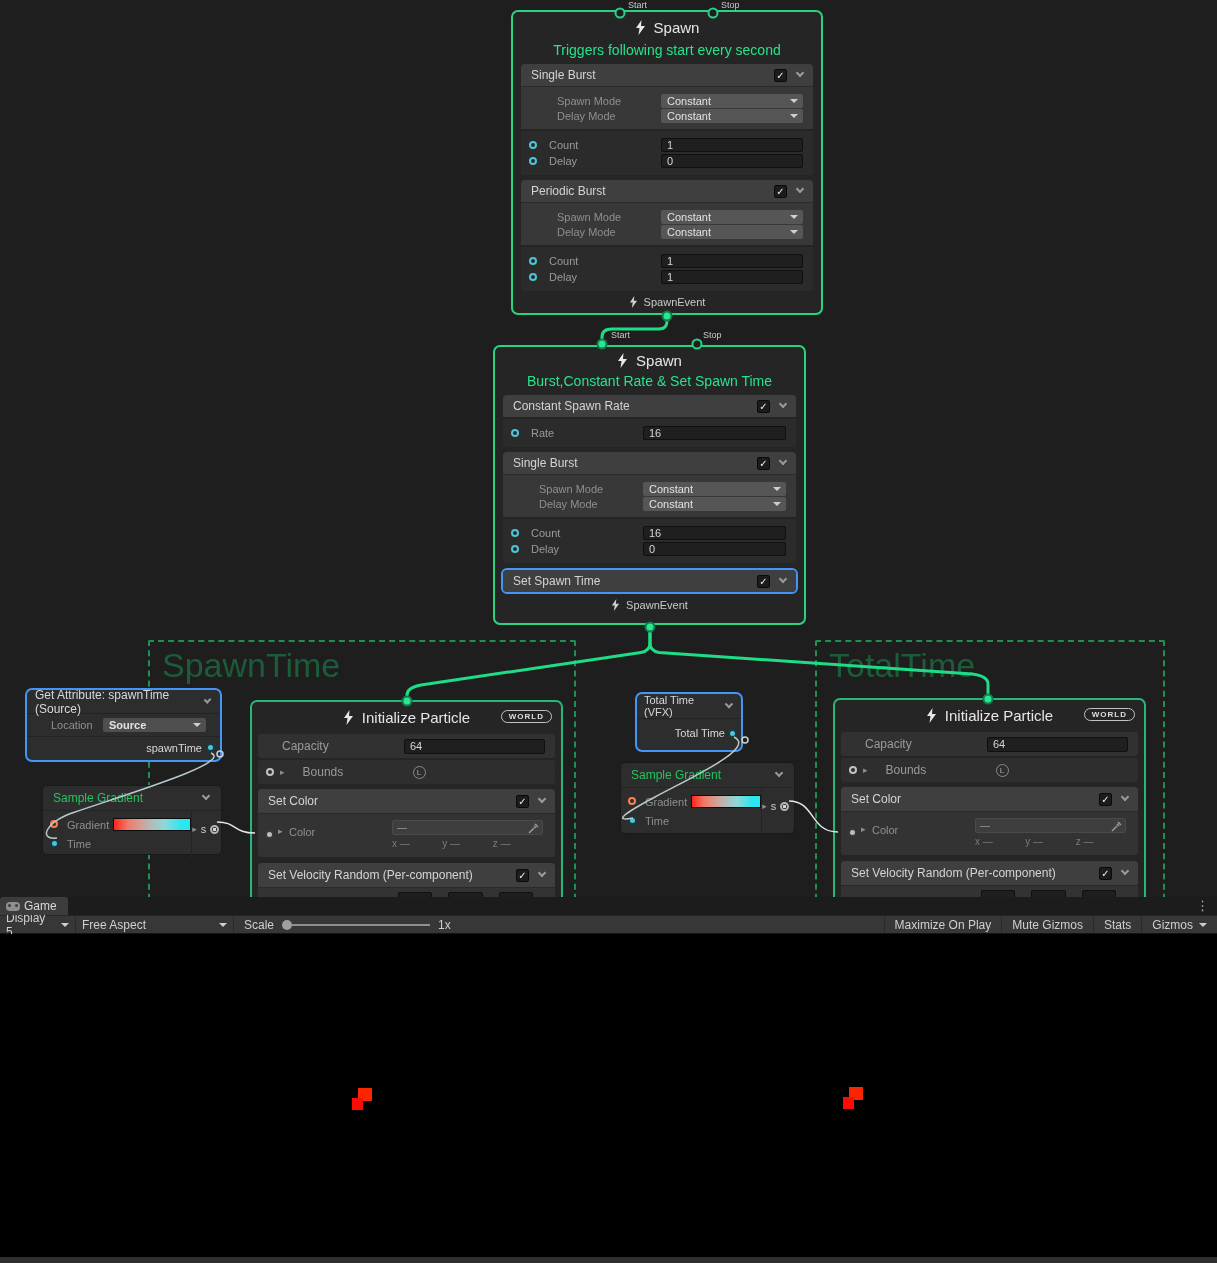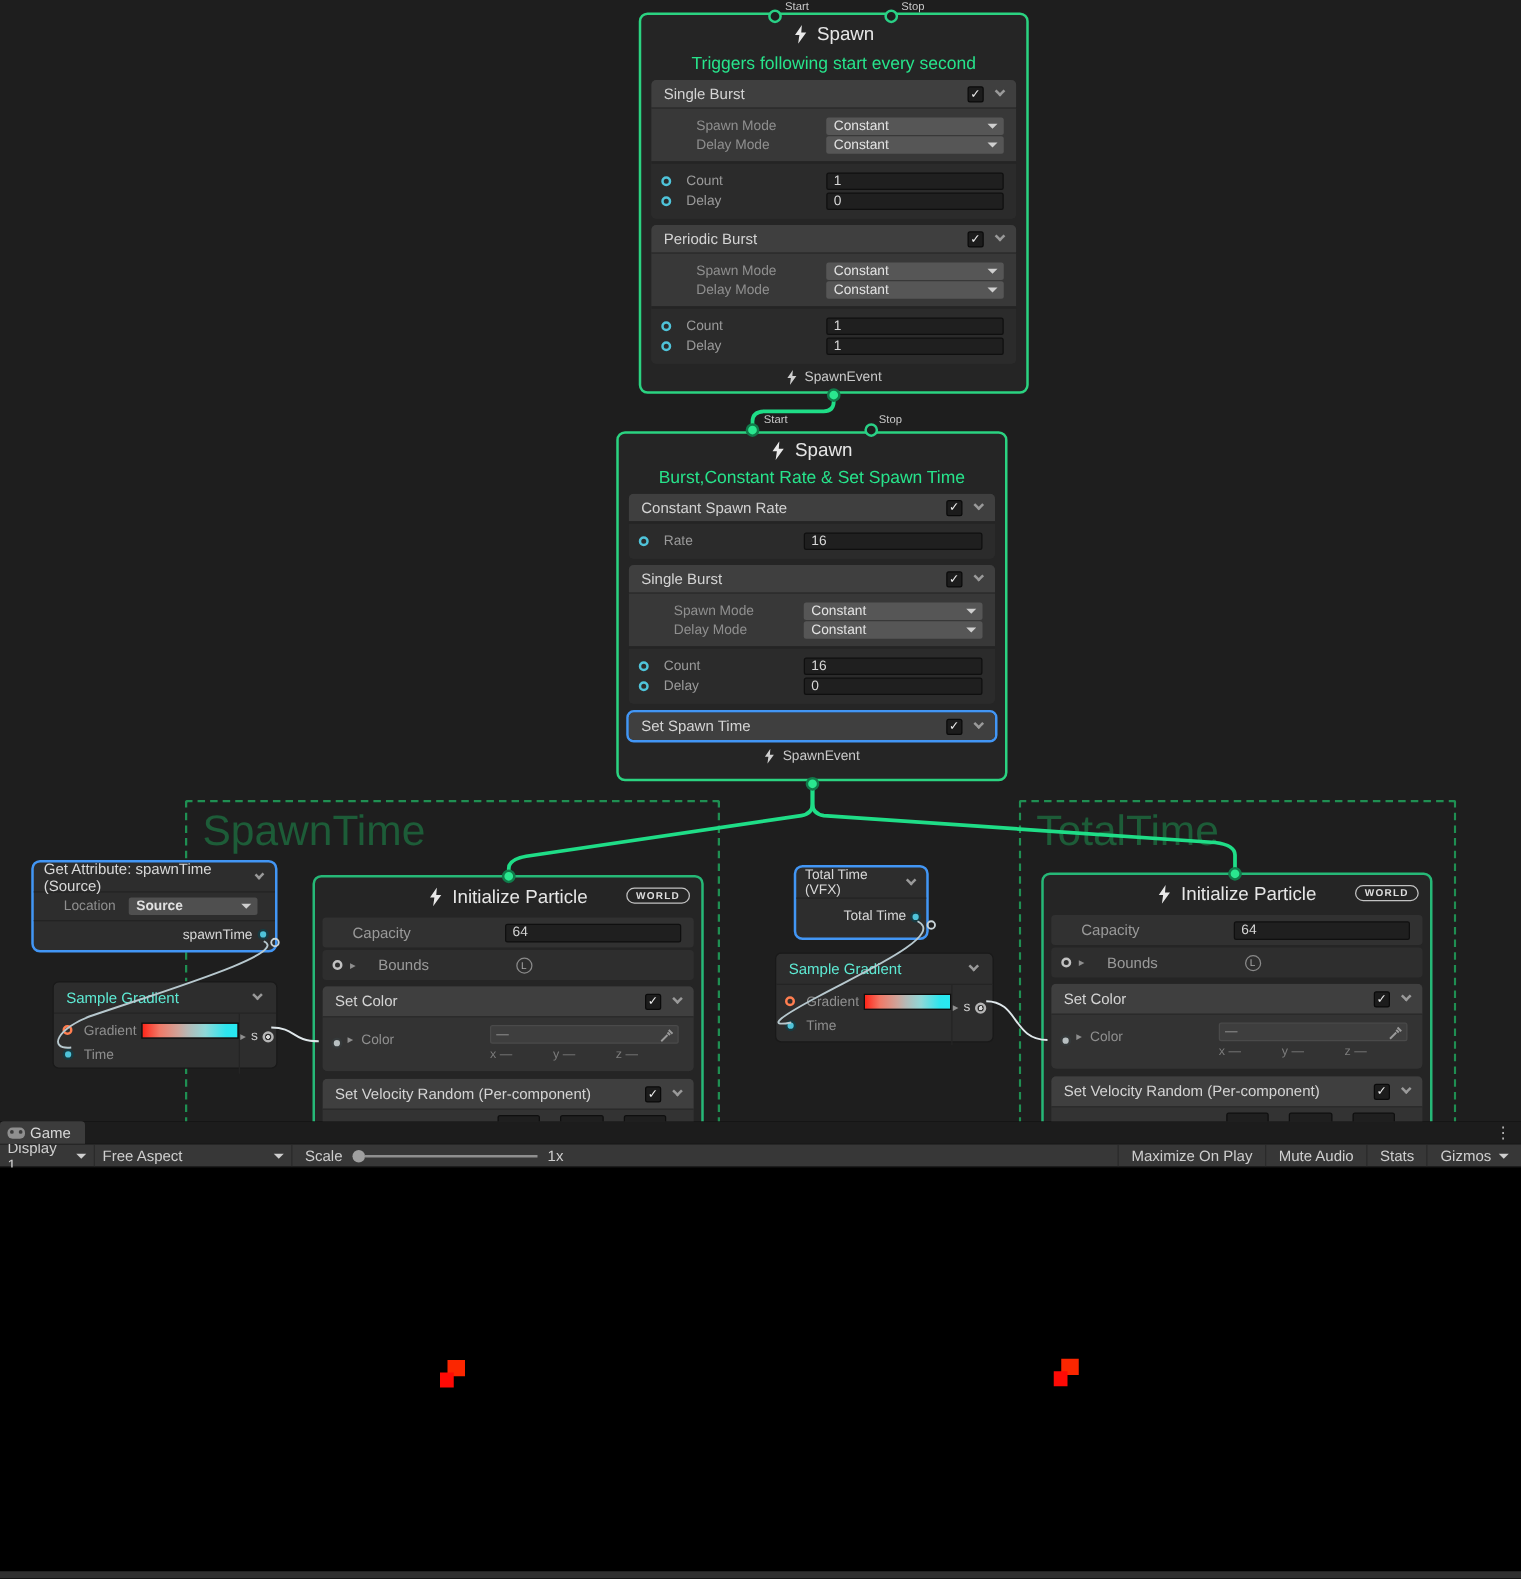--- a/index.html
+++ b/index.html
@@ -50,21 +50,21 @@
   .init-row { position:relative; display:flex; align-items:center; height:24px; background:#313131; border-radius:3px; margin:2px 6px;gap:12px; }
   .init-row .ilbl { font-size:12px; color:#9a9a9a; }
   .tri { color:#8f8f8f; font-size:9px; }
   .world-badge { position:absolute; right:9px; top:8px; border:1px solid #c2c2c2; border-radius:9px; font-size:8px; font-weight:bold; letter-spacing:1px; color:#dedede; padding:1px 7px; }
   .lock-circle { width:13px; height:13px; border:1px solid #8a8a8a; border-radius:50%; color:#a8a8a8; font-size:8px; line-height:11px; text-align:center; }
   .colorfield { position:relative; height:15px; background:#3e3e3e; border:1px solid #4a4a4a; border-radius:2px; color:#9a9a9a; font-size:10px; line-height:13px; padding:0 4px; }
   .axisvals { display:flex; margin-top:3px; }
   .axisvals span { width:56px; font-size:10px; color:#7c7c7c; }
 
   
-  .sg-header { display:flex; align-items:center; height:24px; padding:0 10px; color:#5eead4; font-size:12px; }
+  .sg-header { display:flex; align-items:center; height:24px; padding:0 10px; color:#22c55e; font-size:12px; }
   .sg-body { display:flex; border-top:1px solid #242424; }
   .sg-left { flex:1; padding:4px 0 6px 0; position:relative; }
   .sg-row { position:relative; display:flex; align-items:center; height:19px; padding-left:24px; font-size:11px; color:#8f8f8f; }
   .grad-bar { width:78px; height:13px; margin-left:4px; border:1px solid #0e0e0e;
       background:linear-gradient(90deg,#ff2619 0%,#f07a68 18%,#cfa49a 38%,#b5b9b6 48%,#8fd8d8 66%,#2ee5ee 88%,#26e9f2 100%); }
   .sg-out { width:36px; border-left:1px solid #242424; display:flex; align-items:center; justify-content:flex-end; gap:4px; padding:0 5px 12px 0; color:#cfcfcf; font-size:11px; }
 
   svg.edges { position:absolute; left:0; top:0; z-index:20; pointer-events:none; }
 
   
@@ -483,36 +483,36 @@
   <div id="game-panel">
     <div id="tab-bar">
       <div id="game-tab">
         <span class="gamepad-icon"></span>
         <span>Game</span>
       </div>
       <span id="kebab">⋮</span>
     </div>
     <div id="toolbar">
       <div class="tb-item" style="width:76px;">
-        <span>Display 1</span>
+        <span>Display 5</span>
           <span class="dd-arrow"></span>
       </div>
       <div class="tb-item" style="width:158px;justify-content:space-between;">
         <span>Free Aspect</span>
           <span class="dd-arrow"></span>
       </div>
       <div class="tb-item" style="border-right:none;padding-left:10px;">
         <span>Scale</span>
         <span class="slider-handle"></span>
         <span class="slider-track"></span>
         <span style="margin-left:8px;">1x</span>
       </div>
       <div style="flex:1;"></div>
       <div class="tb-item tb-btn">Maximize On Play</div>
-      <div class="tb-item tb-btn">Mute Audio</div>
+      <div class="tb-item tb-btn">Mute Gizmos</div>
       <div class="tb-item tb-btn">Stats</div>
       <div class="tb-item tb-btn">
         <span>Gizmos</span>
           <span class="dd-arrow"></span>
       </div>
     </div>
     <div id="game-view">
       <div class="particle" style="left:352px;top:154px;">
           <span class="pa"></span>
           <span class="pb"></span>

